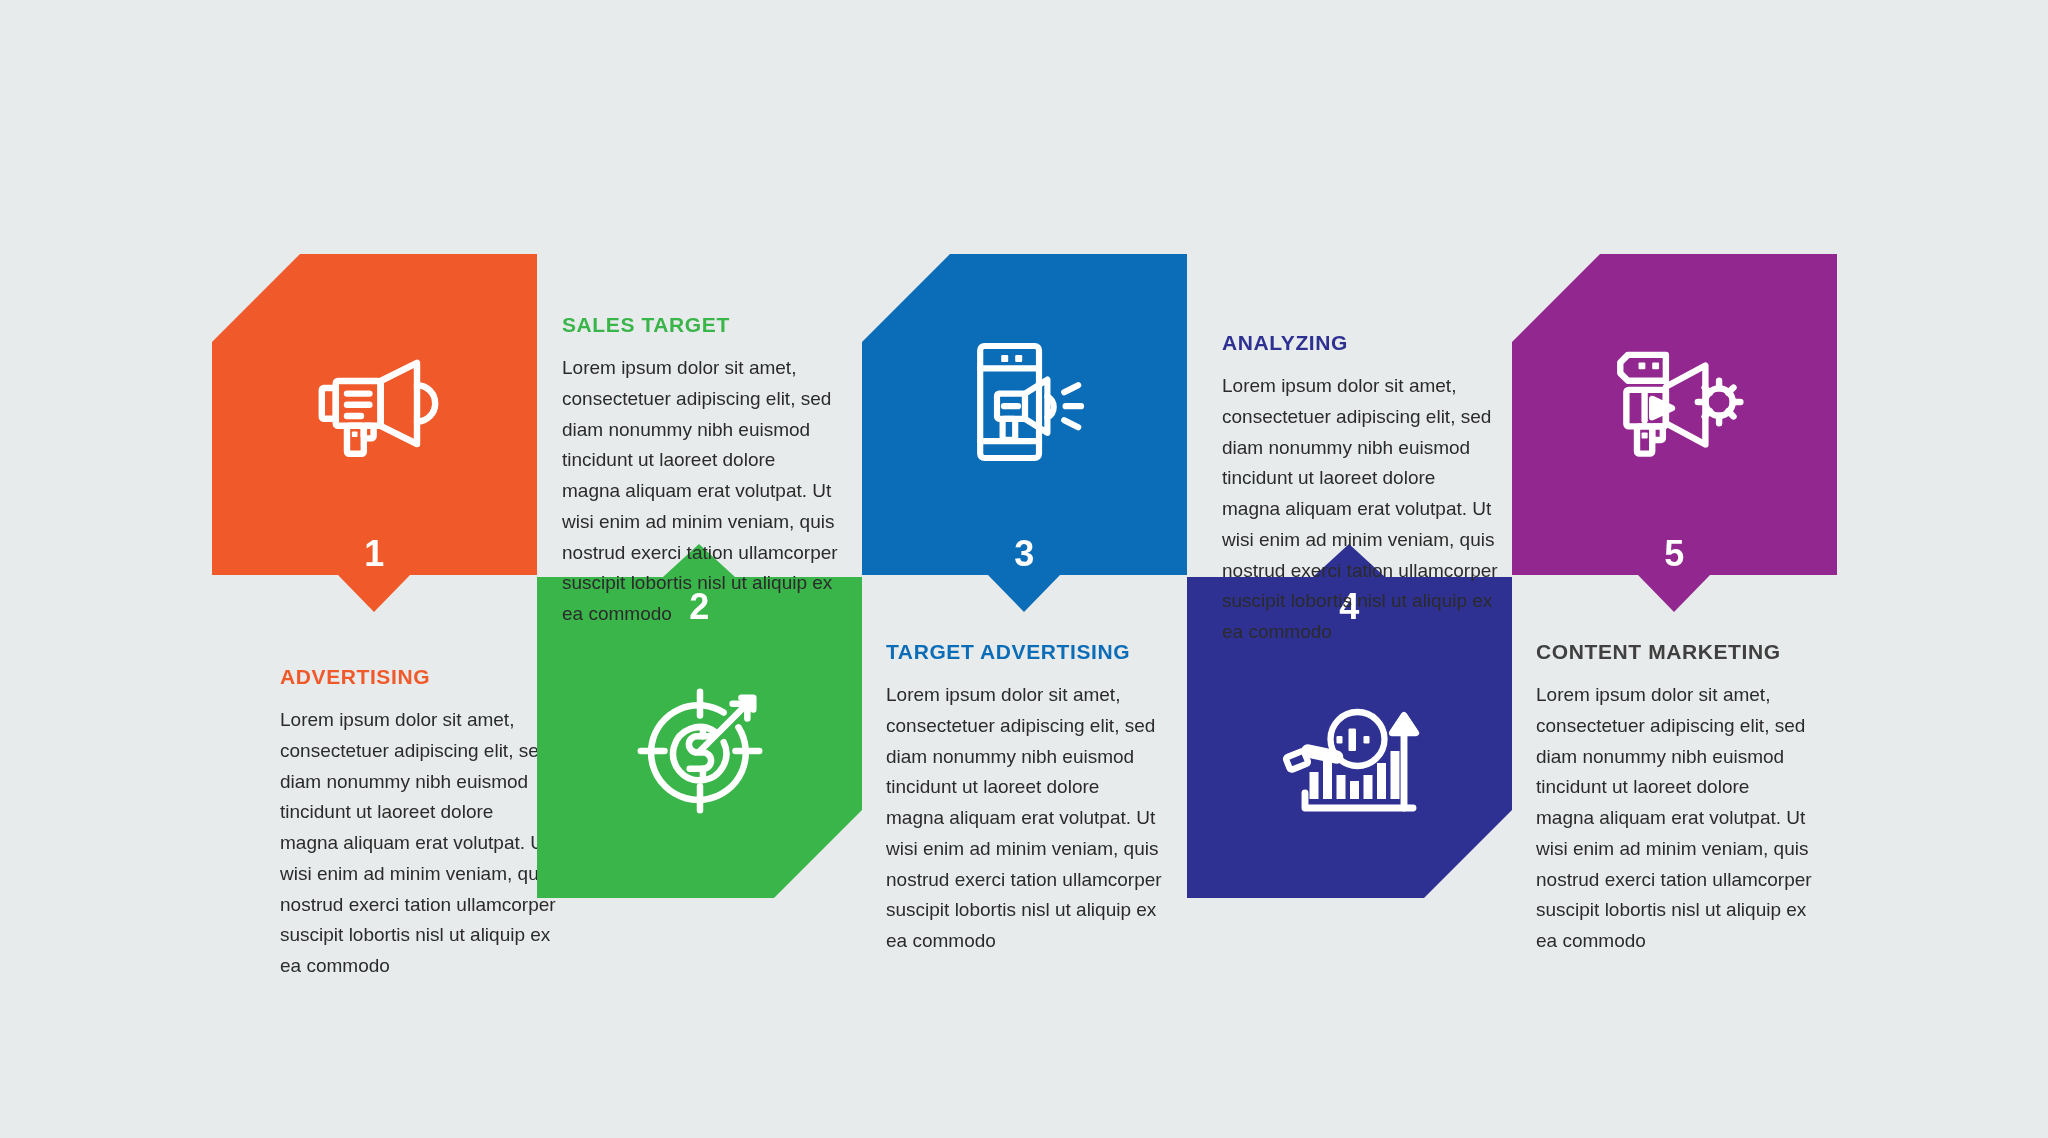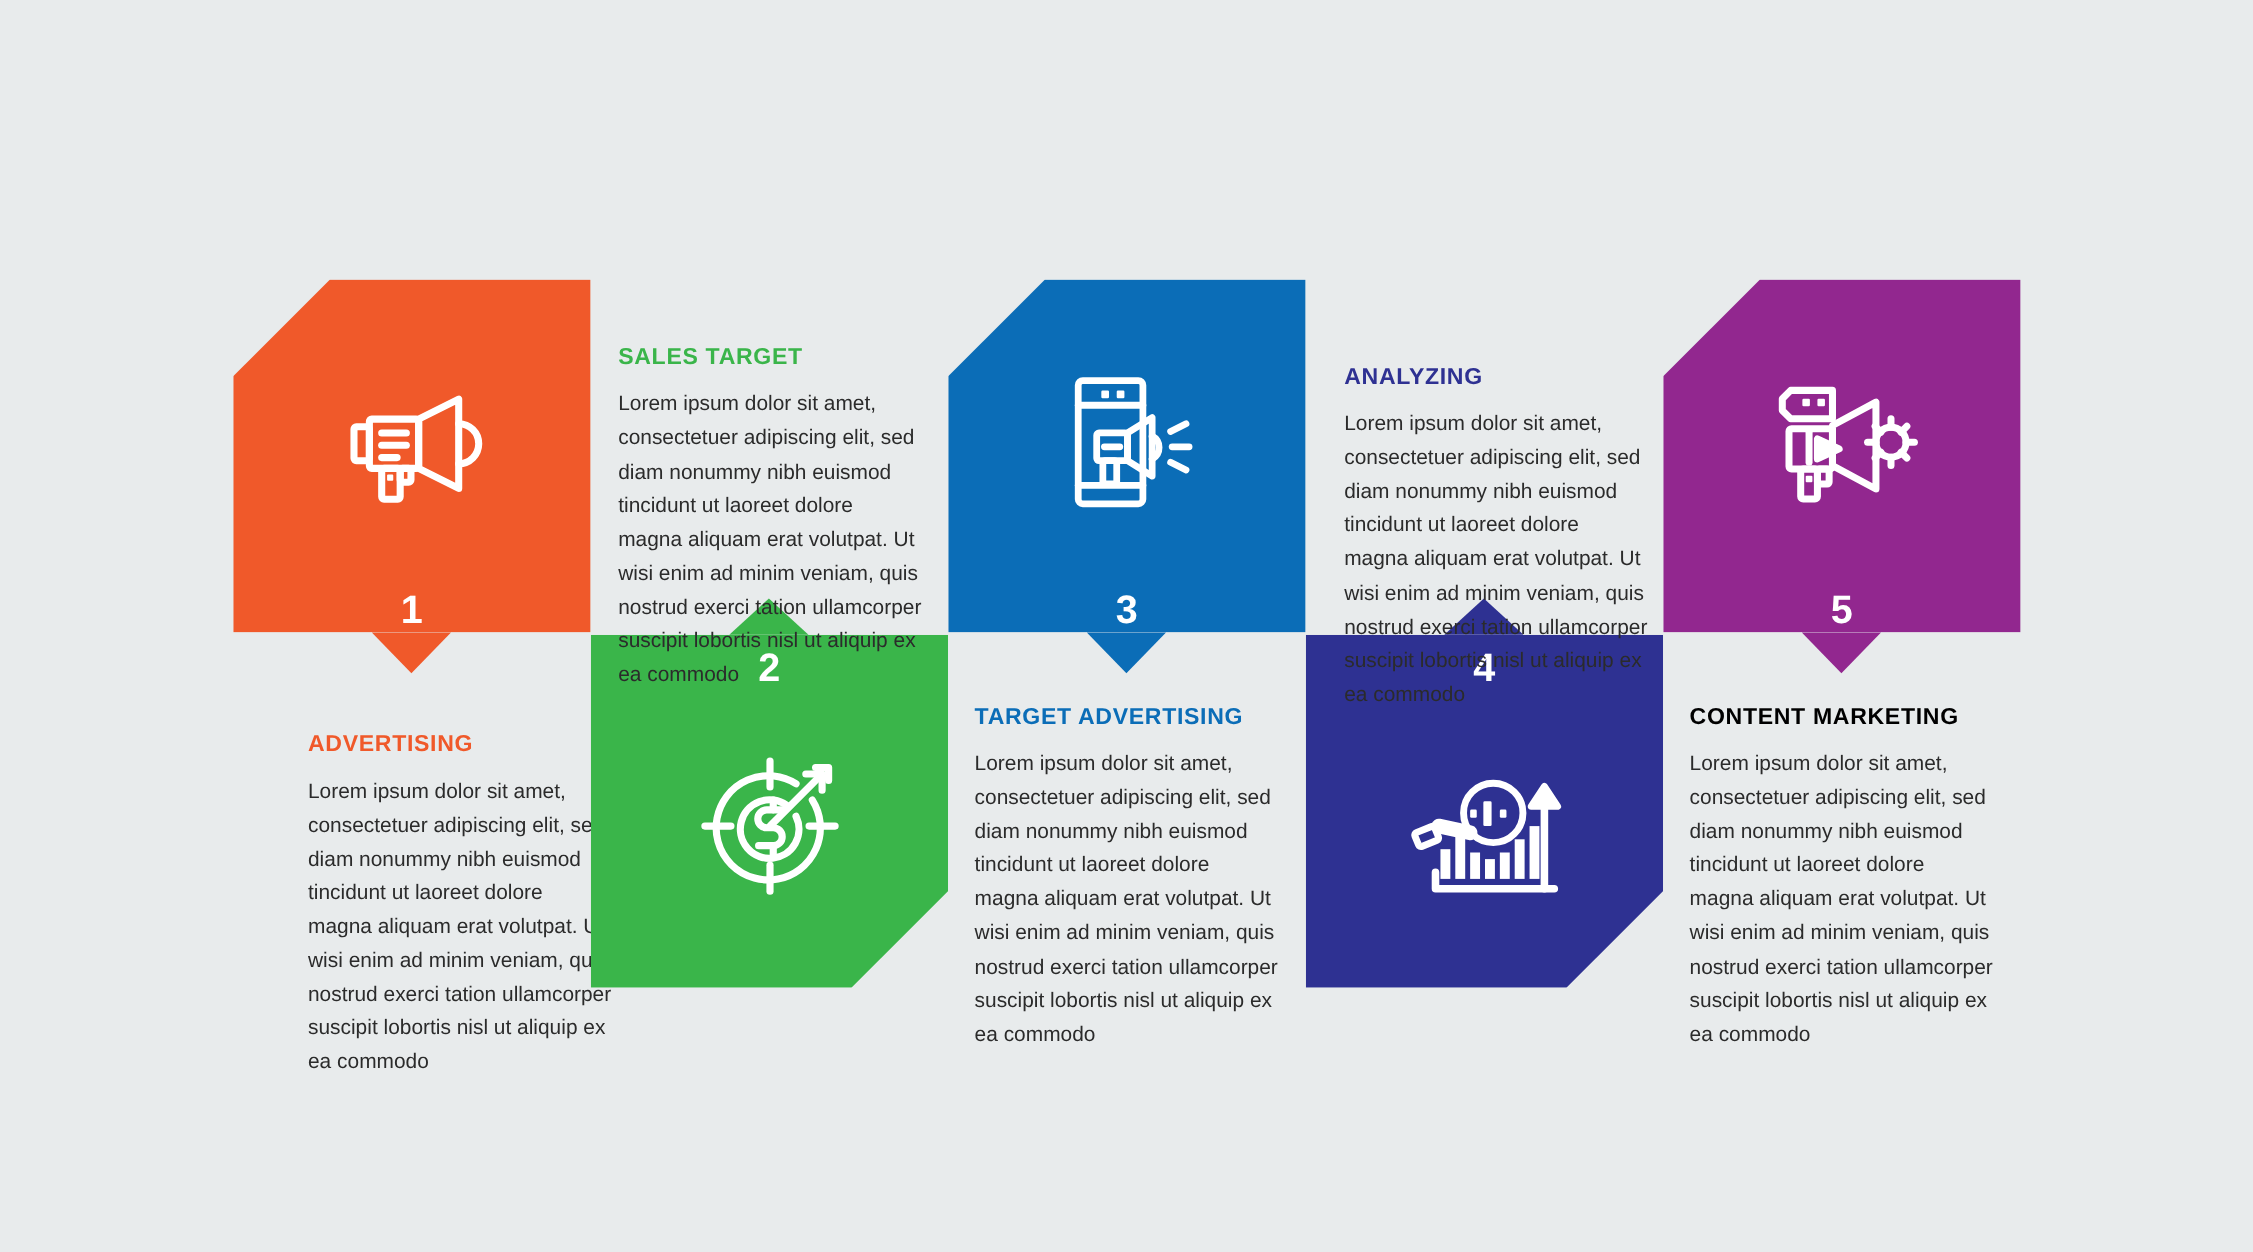--- a/index.html
+++ b/index.html
@@ -242,17 +242,17 @@
           <line x1="69.5" y1="40.5" x2="73" y2="44"></line>
           <line x1="85" y1="56" x2="88.5" y2="59.5"></line>
           <line x1="88.5" y1="40.5" x2="85" y2="44"></line>
           <line x1="73" y1="56" x2="69.5" y2="59.5"></line>
         </g>
       </svg>
     </div>
     <div class="num">5</div>
   </div>
   <div class="txt" style="left:1536px; top:640px;">
-    <h3 style="color:#000000;">CONTENT MARKETING</h3>
+    <h3 style="color:#404040;">CONTENT MARKETING</h3>
     <p>Lorem ipsum dolor sit amet, consectetuer adipiscing elit, sed diam nonummy nibh euismod tincidunt ut laoreet dolore magna aliquam erat volutpat. Ut wisi enim ad minim veniam, quis nostrud exerci tation ullamcorper suscipit lobortis nisl ut aliquip ex ea commodo</p>
   </div>
 
 </div>
 
 </body></html>

